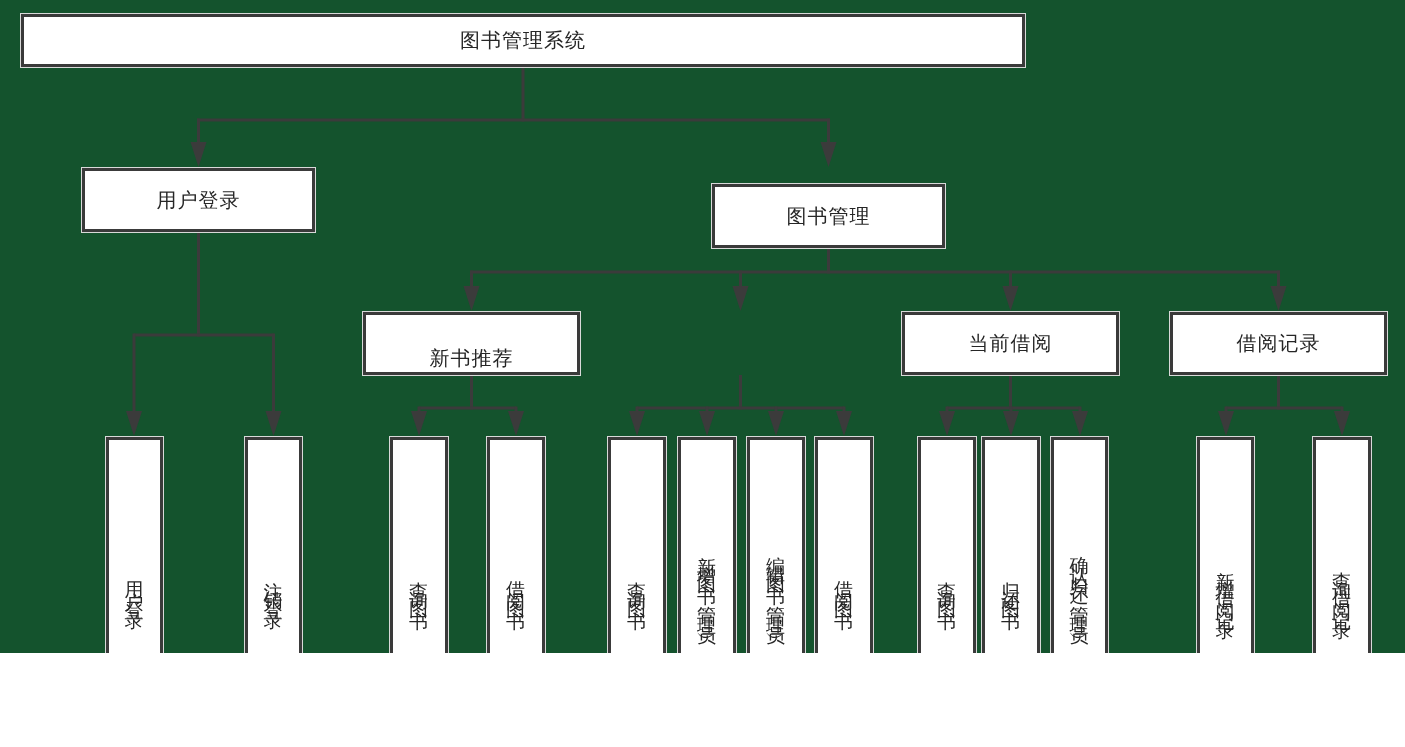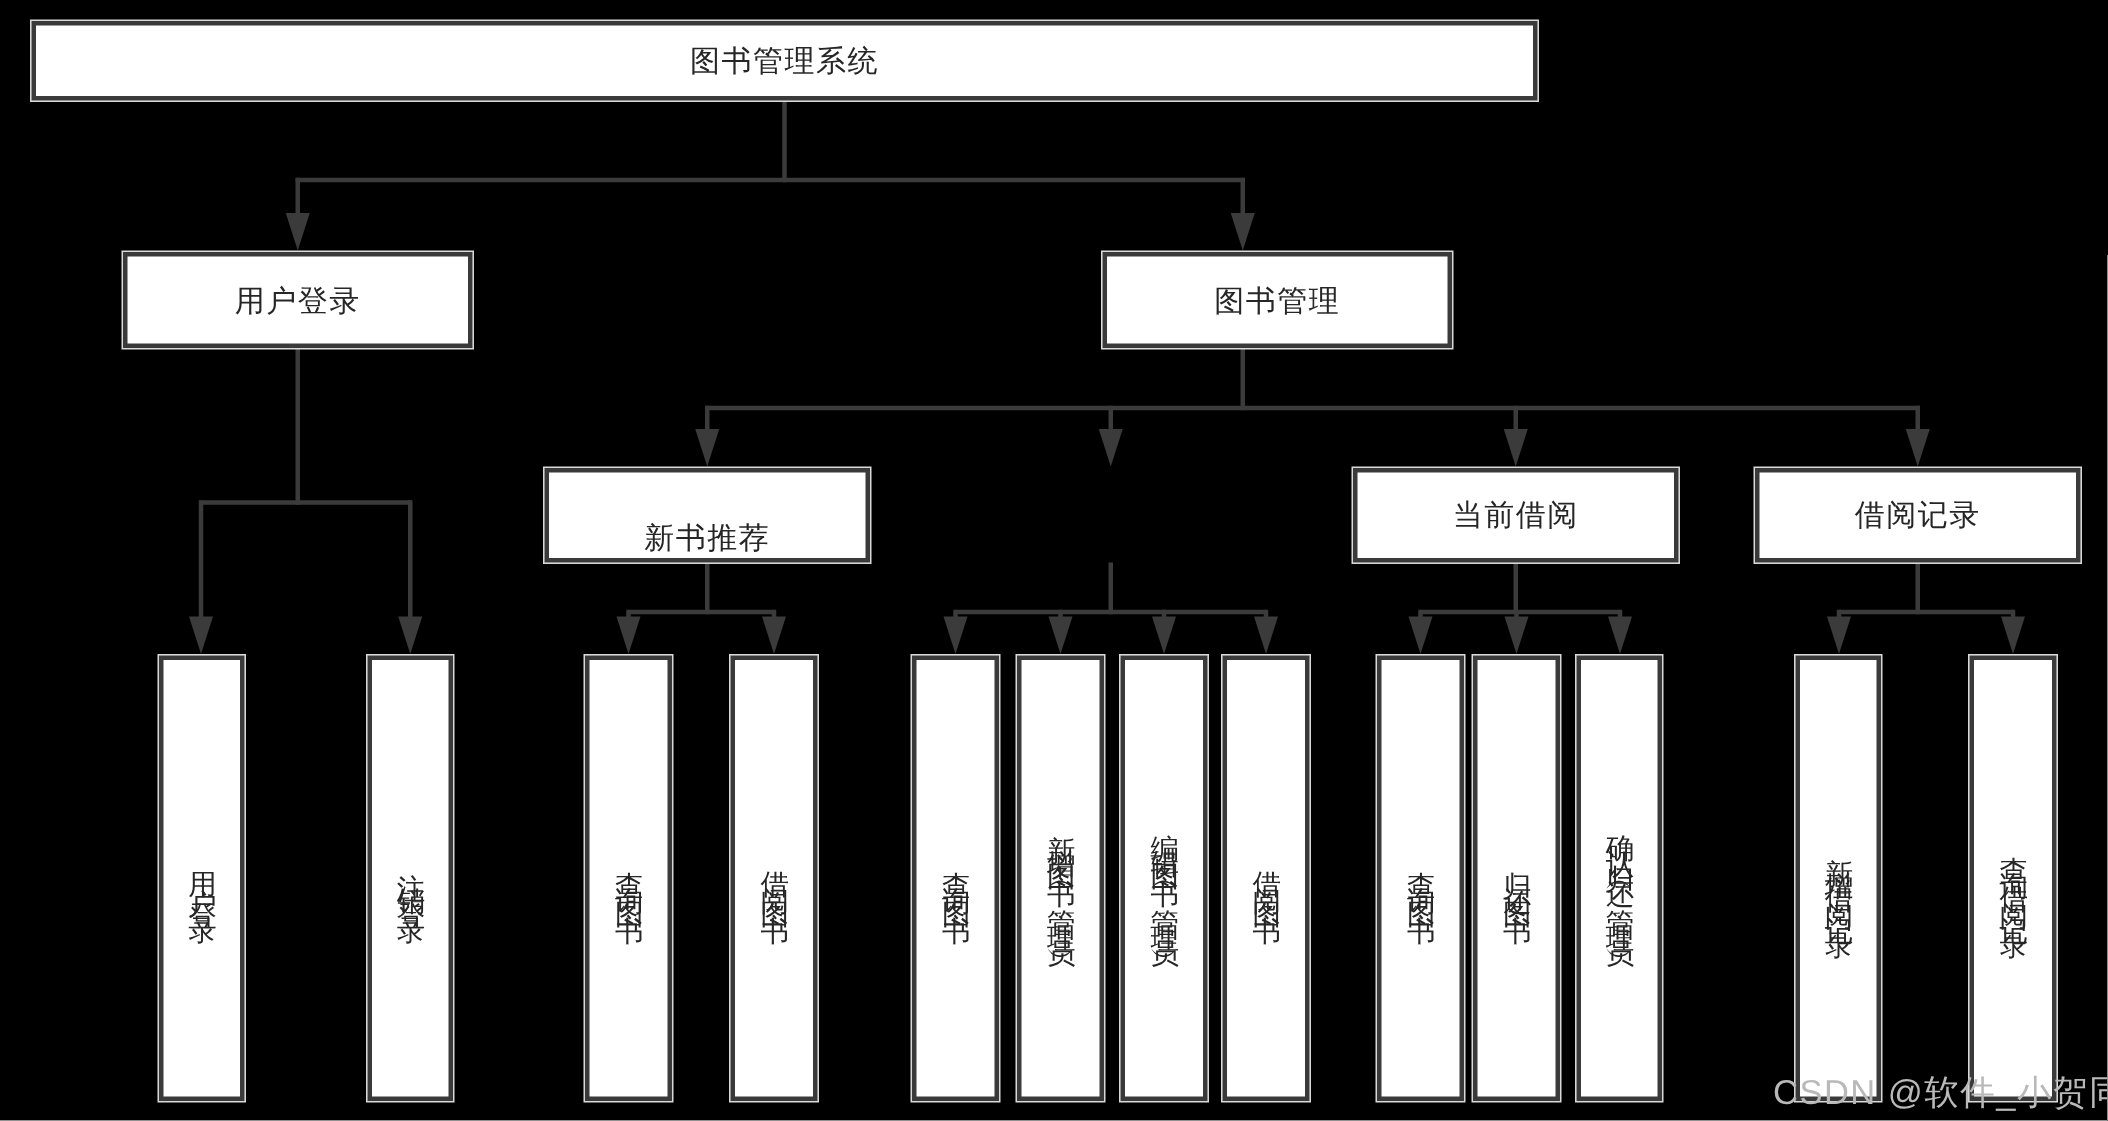--- a/index.html
+++ b/index.html
@@ -1,20 +1,20 @@
 <!DOCTYPE html>
 <html><head>
 <meta charset="utf-8">
 <style>
   html, body { margin: 0; padding: 0; background: #ffffff; }
   #canvas {
     position: relative;
     width: 1405px;
-    height: 747px;
-    background: #000000;
+    height: 653px;
+    background: #14532d;
     font-family: "Liberation Sans", "DejaVu Sans", sans-serif;
     overflow: hidden;
   }
   #connectors {
     position: absolute;
     left: 0; top: 0;
     z-index: 0;
   }
   .hbox {
     position: absolute;
@@ -135,21 +135,21 @@
     </g>
   </svg>
 
   <div class="hbox" style="left:21px; top:14px; width:1004px; height:53px;">
     <span>图书管理系统</span>
   </div>
 
   <div class="hbox" style="left:82px; top:168px; width:233px; height:64px;">
     <span>用户登录</span>
   </div>
-  <div class="hbox" style="left:712px; top:168px; width:233px; height:64px;margin-left:23px;">
+  <div class="hbox" style="left:712px; top:184px; width:233px; height:64px;">
     <span>图书管理</span>
   </div>
 
   <div class="hbox" style="left:363px; top:312px; width:217px; height:63px;align-items:flex-end;">
     <span>新书推荐</span>
   </div>
   <div class="hbox" style="left:902px; top:312px; width:217px; height:63px;text-align:center;">
     <span>当前借阅</span>
   </div>
   <div class="hbox" style="left:1170px; top:312px; width:217px; height:63px;">

